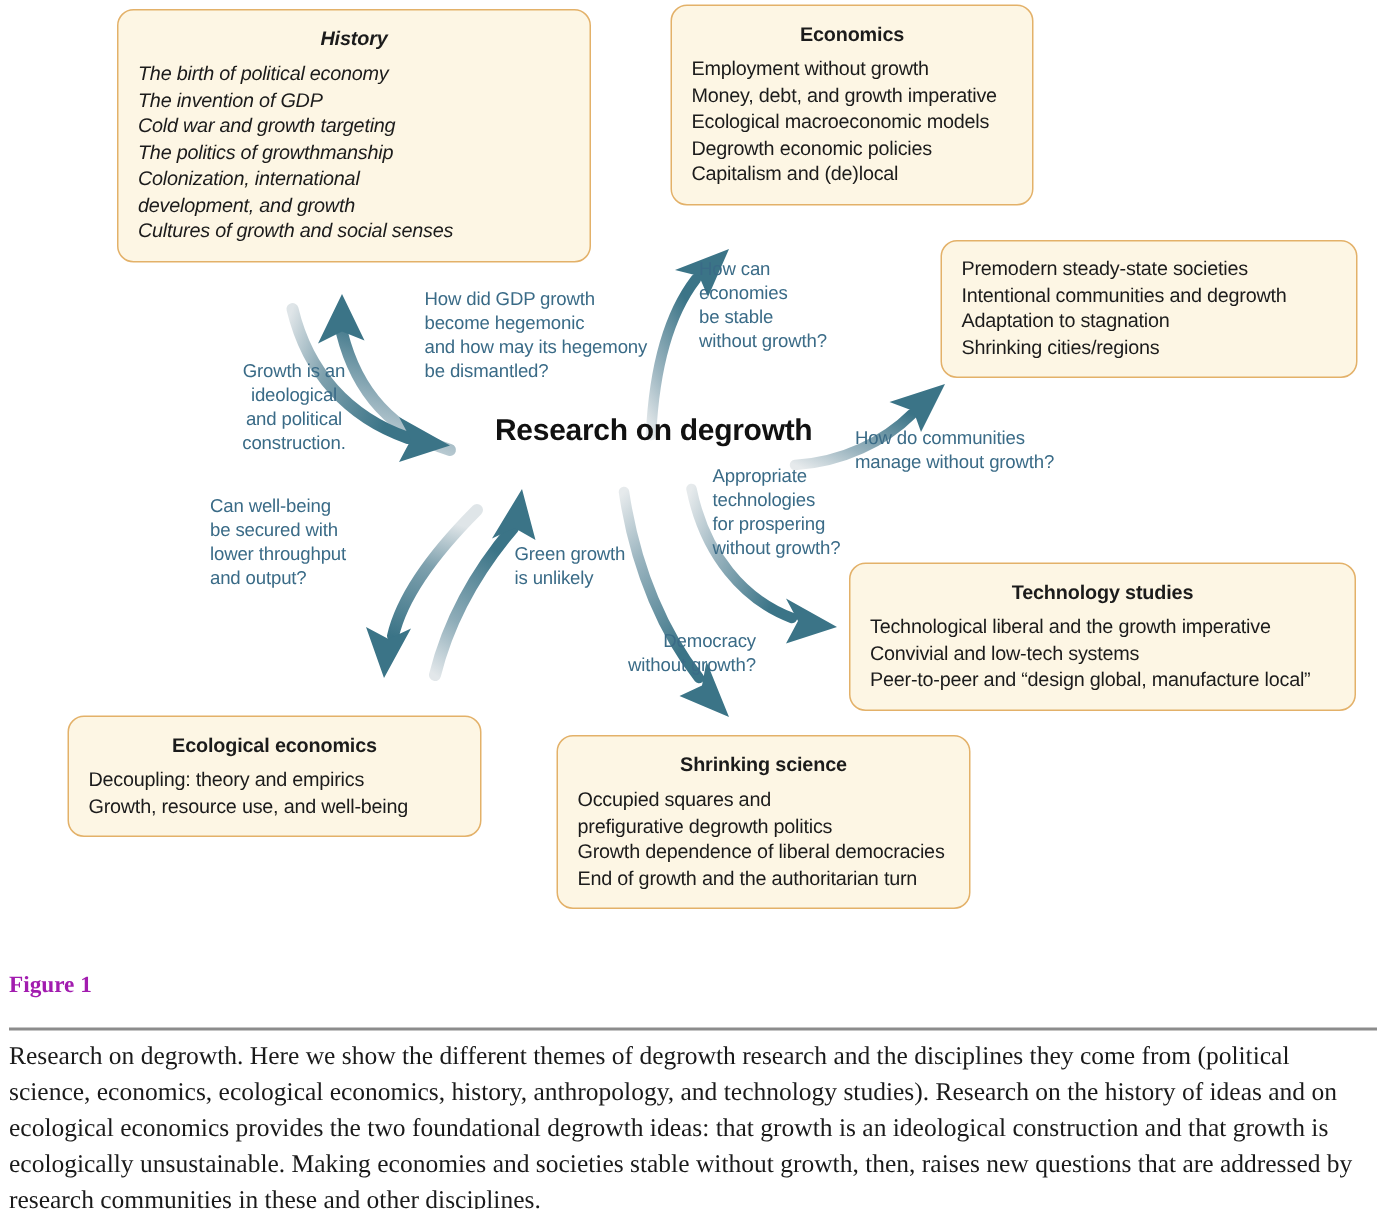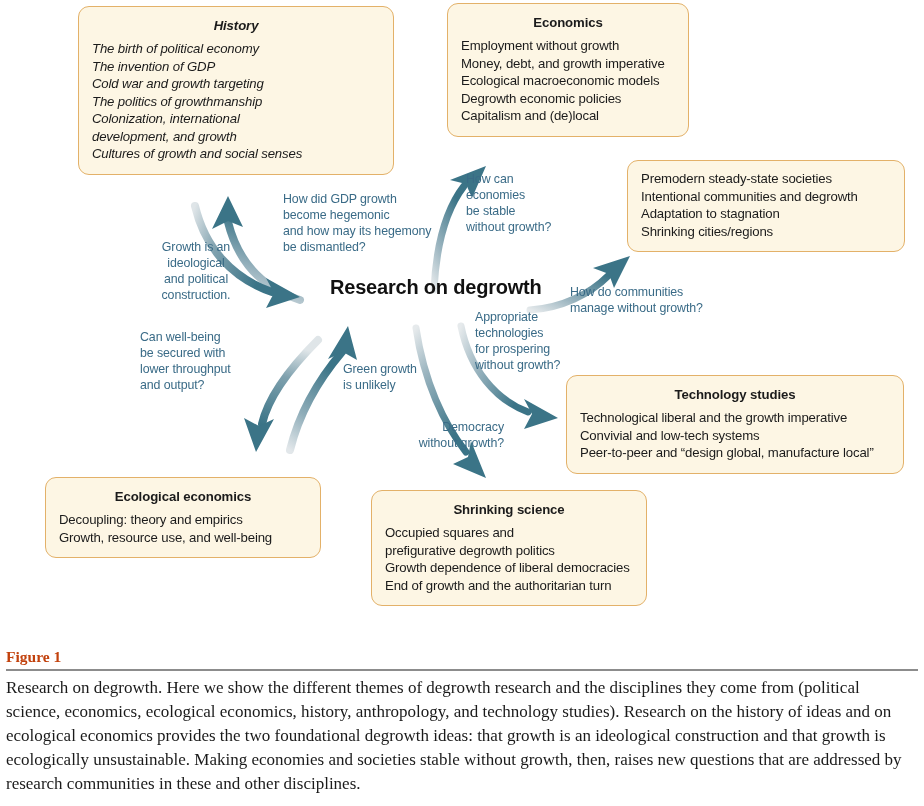--- a/index.html
+++ b/index.html
@@ -95,22 +95,22 @@
   #caption-block {
     position: absolute;
     left: 6px;
     top: 648px;
     width: 912px;
   }
   #figure-label {
     font-family: "Liberation Serif", serif;
     font-weight: bold;
     font-size: 15.5px;
-    color: #c2410c;
-    padding-bottom: 3px;
+    color: #a21caf;
+    padding-bottom: 19px;
   }
   #caption-rule {
     height: 1.6px;
     background: #8c8c8c;
     width: 912px;
     margin-bottom: 5px;
   }
   #caption-text {
     font-family: "Liberation Serif", serif;
     font-size: 17px;

